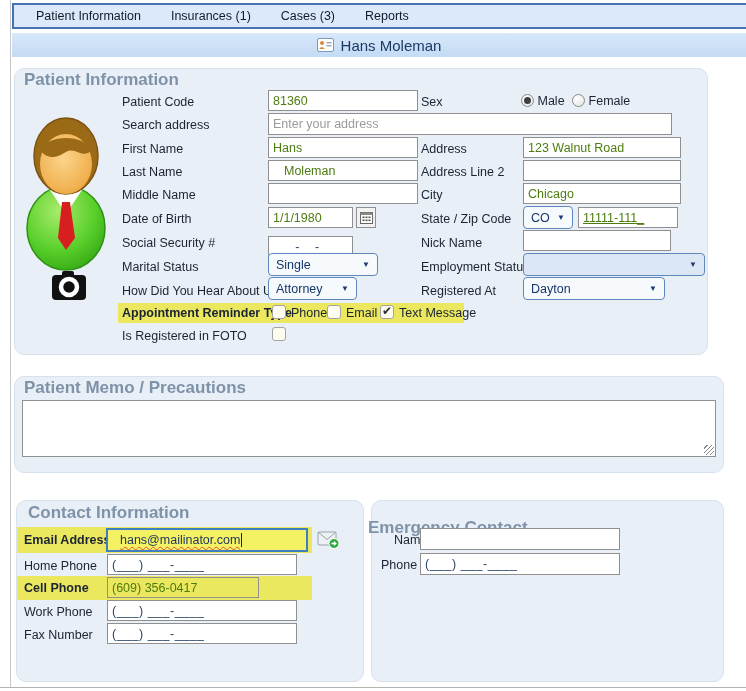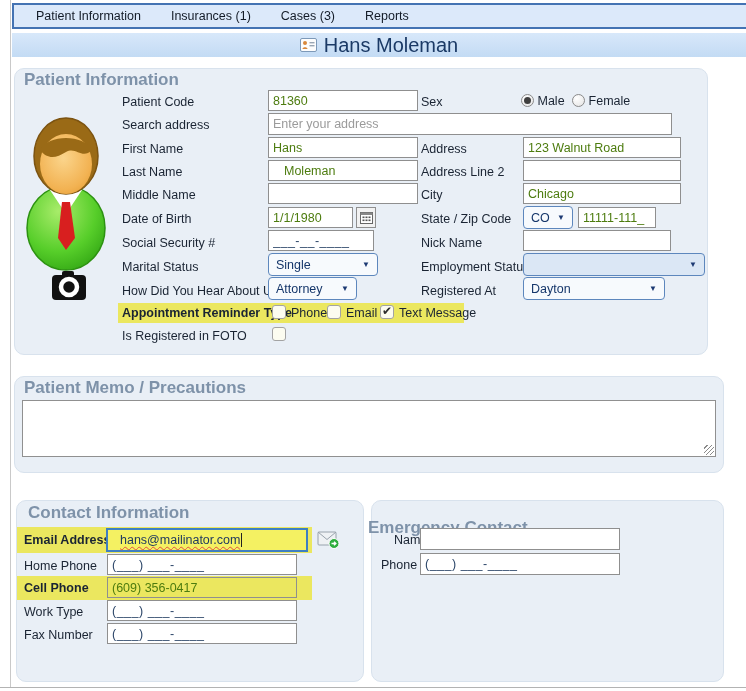--- a/index.html
+++ b/index.html
@@ -25,21 +25,21 @@
     display:flex;align-items:center;gap:30px;padding-left:22px;
   }
   .nav-tab{font-size:12.5px;color:#131b27;white-space:nowrap;cursor:default;}
 
   
   .patient-bar{
     left:12px;top:33px;width:734px;height:24px;
     background:linear-gradient(#d8e8fa,#c3dbf4);
     display:flex;align-items:center;justify-content:center;gap:7px;
   }
-  .patient-bar .name{font-size:20px;color:#1b3a66;}
+  .patient-bar .name{font-size:15px;color:#1b3a66;}
 
   
   .panel{background:var(--panel);border:1px solid #d8e2ed;border-radius:10px;}
   .legend{font-size:17px;font-weight:bold;color:var(--legend);white-space:nowrap;}
 
   .lbl{font-size:12.5px;color:#1a2433;white-space:nowrap;line-height:14px;}
   .inp{
     border:1px solid #8f8f8f;background:#fff;height:21px;padding:1px 4px;
     font-family:"Liberation Sans",sans-serif;font-size:12.5px;color:#4d7c0f;outline:none;
   }
@@ -156,21 +156,21 @@
     <g fill="#555">
       <rect x="2.5" y="5.5" width="2" height="1.6"></rect>
         <rect x="5.5" y="5.5" width="2" height="1.6"></rect>
         <rect x="8.5" y="5.5" width="2" height="1.6"></rect>
       <rect x="2.5" y="8.5" width="2" height="1.6"></rect>
         <rect x="5.5" y="8.5" width="2" height="1.6"></rect>
         <rect x="8.5" y="8.5" width="2" height="1.6"></rect>
     </g>
   </svg>
 </div>
-<input class="abs inp mask" style="left: 268px; top: 230px; width: 106px;" value="___-__-____">
+<input class="abs inp mask" style="left: 268px; top: 236px; width: 85px;" value="___-__-____">
 <div class="abs sel" style="left:268px;top:253px;width:110px;">
   <span>Single</span>
   <span class="caret">▼</span>
 </div>
 <div class="abs sel" style="left:268px;top:277px;width:89px;">
   <span>Attorney</span>
   <span class="caret">▼</span>
 </div>
 
 <div class="abs lbl" style="left:421px;top:95px;">Sex</div>
@@ -188,21 +188,21 @@
   <span class="radio" style="margin-left:4px;"></span>
   <span>Female</span>
 </div>
 <input class="abs inp" style="left: 523px; top: 137px; width: 158px;" value="123 Walnut Road">
 <input class="abs inp" style="left: 523px; top: 160px; width: 158px;" value="">
 <input class="abs inp" style="left: 523px; top: 183px; width: 158px;" value="Chicago">
 <div class="abs sel" style="left:523px;top:206px;width:50px;">
   <span>CO</span>
   <span class="caret">▼</span>
 </div>
-<input class="abs inp" style="left: 578px; top: 207px; width: 78px;" value="11111-111_">
+<input class="abs inp" style="left: 578px; top: 207px; width: 100px; text-decoration: underline;" value="11111-111_">
 <input class="abs inp" style="left: 523px; top: 230px; width: 148px;" value="">
 <div class="abs sel empty" style="left:523px;top:253px;width:182px;">
   <span></span>
   <span class="caret">▼</span>
 </div>
 <div class="abs sel" style="left:523px;top:277px;width:142px;">
   <span>Dayton</span>
   <span class="caret">▼</span>
 </div>
 
@@ -237,23 +237,23 @@
   <path d="M1 2 L10 9.5 L19 2" fill="none" stroke="#98a2ac"></path>
   <circle cx="17" cy="13.5" r="5" fill="#2fae3e" stroke="#fff"></circle>
   <path d="M14.5 13.5 H18.5 M17 11.8 L18.8 13.5 L17 15.2" fill="none" stroke="#fff" stroke-width="1.4"></path>
 </svg>
 
 <div class="abs lbl" style="left:24px;top:559px;">Home Phone</div>
 <input class="abs inp mask" style="left: 107px; top: 554px; width: 190px;" value="(___) ___-____">
 
 <div class="abs hl" style="left:17px;top:576px;width:295px;height:24px;"></div>
 <div class="abs lbl" style="left:24px;top:581px;font-weight:600;">Cell Phone</div>
-<input class="abs inp" style="left: 107px; top: 577px; width: 190px; background: var(--highlight);" value="(609) 356-0417">
-
-<div class="abs lbl" style="left:24px;top:605px;">Work Type</div>
+<input class="abs inp" style="left: 107px; top: 577px; width: 152px; background: var(--highlight);" value="(609) 356-0417">
+
+<div class="abs lbl" style="left:24px;top:605px;">Work Phone</div>
 <input class="abs inp mask" style="left: 107px; top: 600px; width: 190px;" value="(___) ___-____">
 
 <div class="abs lbl" style="left:24px;top:628px;">Fax Number</div>
 <input class="abs inp mask" style="left: 107px; top: 623px; width: 190px;" value="(___) ___-____">
 
 <div class="abs panel" style="left:371px;top:500px;width:353px;height:182px;"></div>
 <div class="abs legend" style="left:368px;top:503px;margin-top:15px;">Emergency Contact</div>
 
 <div class="abs lbl" style="left:394px;top:533px;">Name</div>
 <input class="abs inp" style="left: 420px; top: 528px; width: 200px; height: 22px;" value="">

